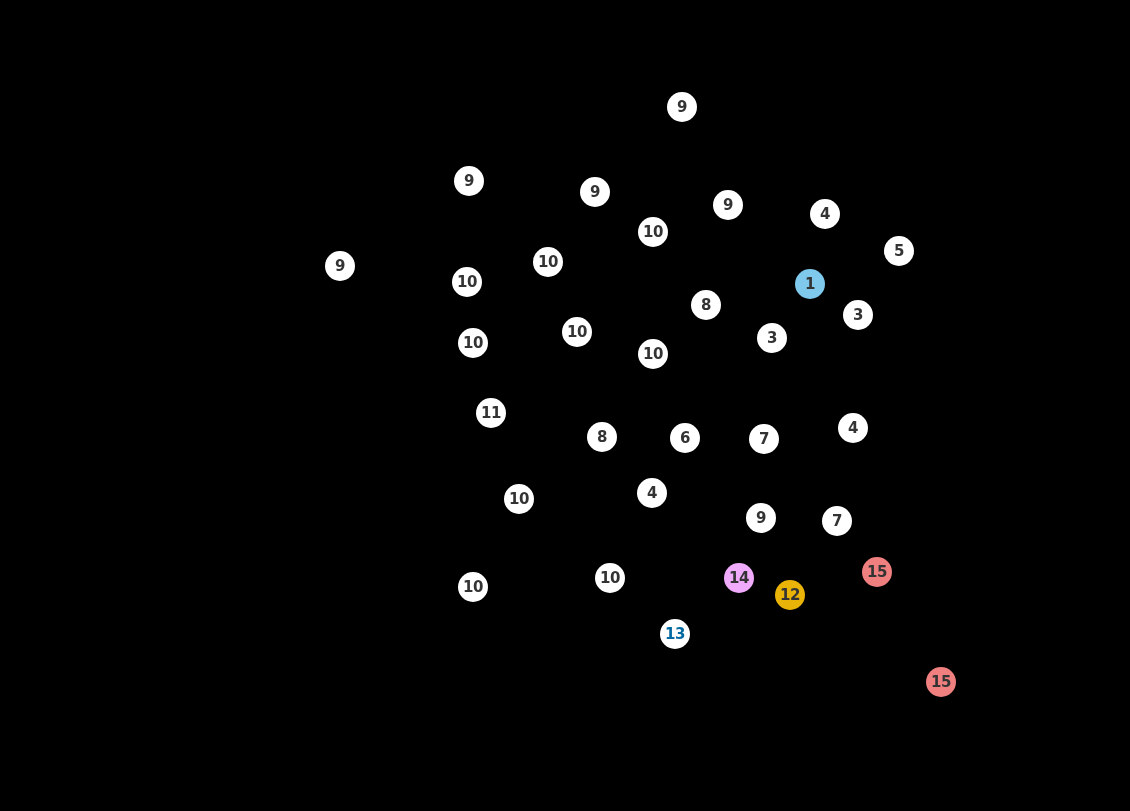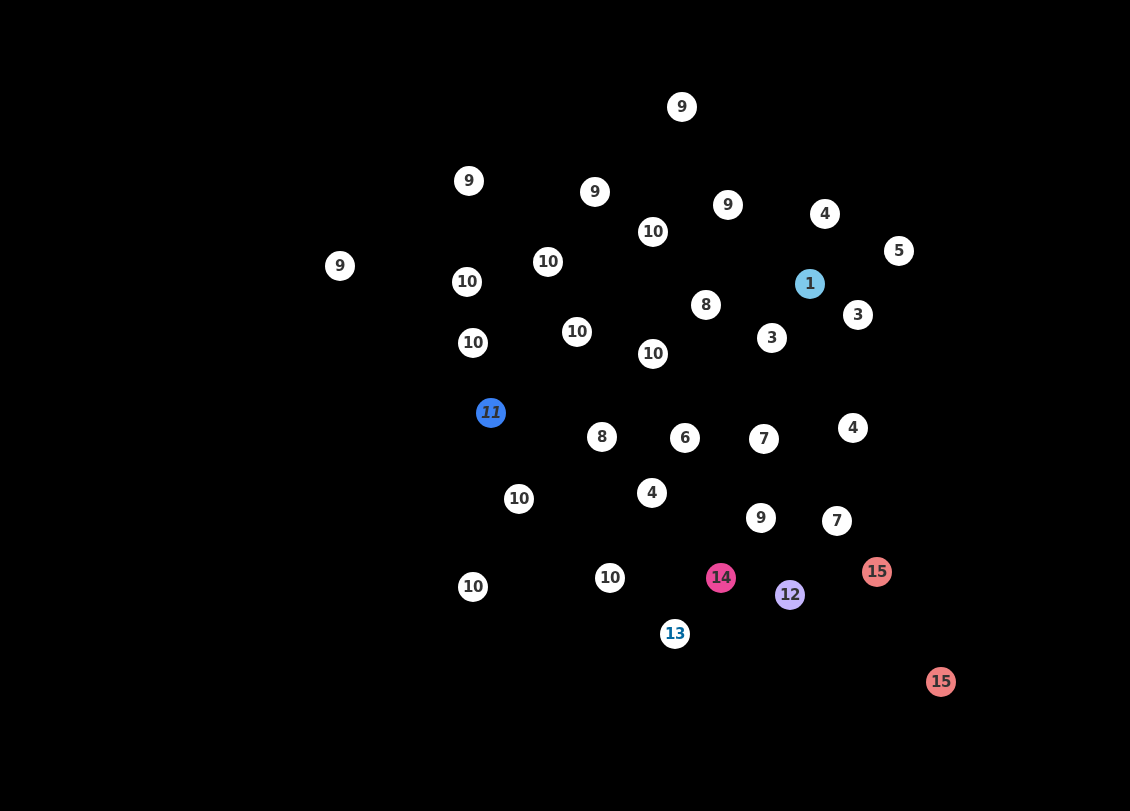--- a/index.html
+++ b/index.html
@@ -83,21 +83,21 @@
     </div>
     <div class="node" style="left: 772px; top: 338px; background: rgb(255, 255, 255);">
       <span style="color: rgb(51, 51, 51);">3</span>
     </div>
     <div class="node" style="left: 473px; top: 343px; background: rgb(255, 255, 255);">
       <span style="color: rgb(51, 51, 51);">10</span>
     </div>
     <div class="node" style="left: 653px; top: 354px; background: rgb(255, 255, 255);">
       <span style="color: rgb(51, 51, 51);">10</span>
     </div>
-    <div class="node" style="left: 491px; top: 413px; background: #3b82f6; font-style: italic;">
+    <div class="node" style="left: 491px; top: 413px; background: #ffffff;">
       <span style="color: rgb(51, 51, 51);">11</span>
     </div>
     <div class="node" style="left: 853px; top: 428px; background: rgb(255, 255, 255);">
       <span style="color: rgb(51, 51, 51);">4</span>
     </div>
     <div class="node" style="left: 602px; top: 437px; background: rgb(255, 255, 255);">
       <span style="color: rgb(51, 51, 51);">8</span>
     </div>
     <div class="node" style="left: 685px; top: 438px; background: rgb(255, 255, 255);">
       <span style="color: rgb(51, 51, 51);">6</span>
@@ -116,27 +116,27 @@
     </div>
     <div class="node" style="left: 837px; top: 521px; background: rgb(255, 255, 255);">
       <span style="color: rgb(51, 51, 51);">7</span>
     </div>
     <div class="node" style="left: 877px; top: 572px; background: rgb(240, 128, 128);">
       <span style="color: rgb(51, 51, 51);">15</span>
     </div>
     <div class="node" style="left: 610px; top: 578px; background: rgb(255, 255, 255);">
       <span style="color: rgb(51, 51, 51);">10</span>
     </div>
-    <div class="node" style="left: 721px; top: 578px; background: #ec4899;">
+    <div class="node" style="left: 739px; top: 578px; background: #f0abfc;">
       <span style="color: rgb(51, 51, 51);">14</span>
     </div>
     <div class="node" style="left: 473px; top: 587px; background: rgb(255, 255, 255);">
       <span style="color: rgb(51, 51, 51);">10</span>
     </div>
-    <div class="node" style="left: 790px; top: 595px; background: #c4b5fd;">
+    <div class="node" style="left: 790px; top: 595px; background: #eab308;">
       <span style="color: rgb(51, 51, 51);">12</span>
     </div>
     <div class="node" style="left: 675px; top: 634px; background: rgb(255, 255, 255);">
       <span style="color: #0369a1;">13</span>
     </div>
     <div class="node" style="left: 941px; top: 682px; background: rgb(240, 128, 128);">
       <span style="color: rgb(51, 51, 51);">15</span>
     </div>
   </div>
 

